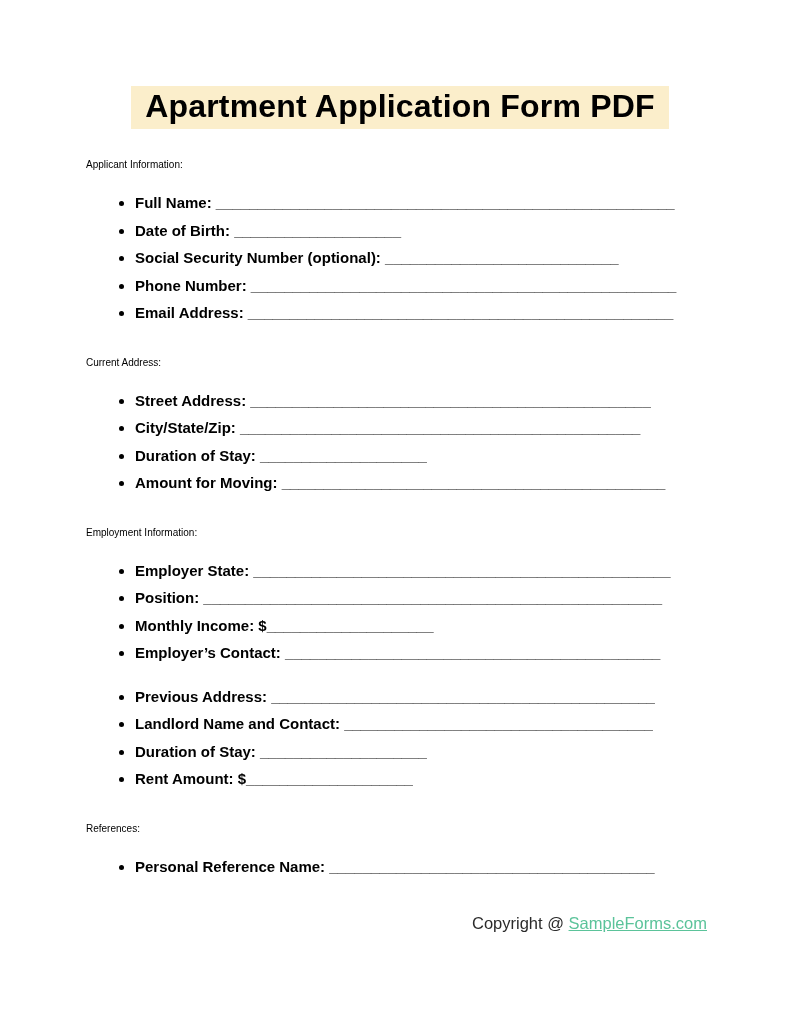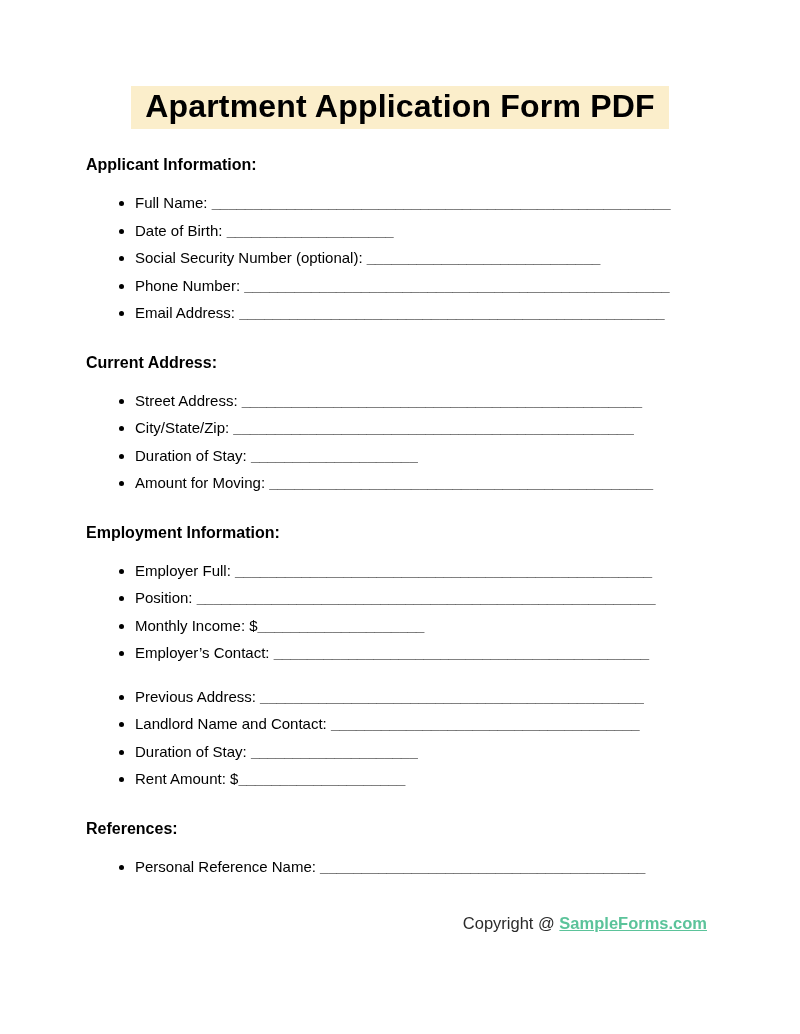--- a/index.html
+++ b/index.html
@@ -27,51 +27,51 @@
     background: #FBEECB;
     padding: 3px 14px 6px 14px;
     font-size: 32px;
     font-weight: bold;
     line-height: 34px;
     letter-spacing: 0.2px;
     white-space: nowrap;
   }
   .section-heading {
     margin: 27px 86px 0 86px;
-    font-size: 16px;
-    font-weight: bold;
+    font-size: 10px;
+    font-weight: normal;
     line-height: 17px;
   }
   ul.field-list {
     list-style: disc;
     margin: 16px 0 0 86px;
     padding: 0 0 0 49px;
   }
   ul.field-list li {
     font-size: 15px;
     line-height: 27.5px;
     white-space: nowrap;
   }
   .field-label {
-    font-weight: normal;
+    font-weight: bold;
   }
   .field-blank {
     font-weight: bold;
     color: #1a1a1a;
   }
   .footer {
     margin: 32px 93px 0 0;
     text-align: right;
     font-size: 16.5px;
     line-height: 22px;
     color: #2b2b2b;
   }
   .footer-link {
     color: #5BC39A;
-    font-weight: bold;
+    font-weight: normal;
     text-decoration: underline;
     cursor: pointer;
   }
 </style>
 </head>
 <body>
 
 <div class="page">
 
   <div class="title-wrap">
@@ -90,21 +90,21 @@
   <div class="section-heading">Current Address:</div>
   <ul class="field-list">
     <li><span class="field-label">Street Address:</span><span class="field-blank"> ________________________________________________</span></li>
     <li><span class="field-label">City/State/Zip:</span><span class="field-blank"> ________________________________________________</span></li>
     <li><span class="field-label">Duration of Stay:</span><span class="field-blank"> ____________________</span></li>
     <li><span class="field-label">Amount for Moving:</span><span class="field-blank"> ______________________________________________</span></li>
   </ul>
 
   <div class="section-heading">Employment Information:</div>
   <ul class="field-list">
-    <li><span class="field-label">Employer Full:</span><span class="field-blank"> __________________________________________________</span></li>
+    <li><span class="field-label">Employer State:</span><span class="field-blank"> __________________________________________________</span></li>
     <li><span class="field-label">Position:</span><span class="field-blank"> _______________________________________________________</span></li>
     <li><span class="field-label">Monthly Income: $</span><span class="field-blank">____________________</span></li>
     <li><span class="field-label">Employer’s Contact:</span><span class="field-blank"> _____________________________________________</span></li>
   </ul>
 
   <ul class="field-list">
     <li><span class="field-label">Previous Address:</span><span class="field-blank"> ______________________________________________</span></li>
     <li><span class="field-label">Landlord Name and Contact:</span><span class="field-blank"> _____________________________________</span></li>
     <li><span class="field-label">Duration of Stay:</span><span class="field-blank"> ____________________</span></li>
     <li><span class="field-label">Rent Amount: $</span><span class="field-blank">____________________</span></li>

